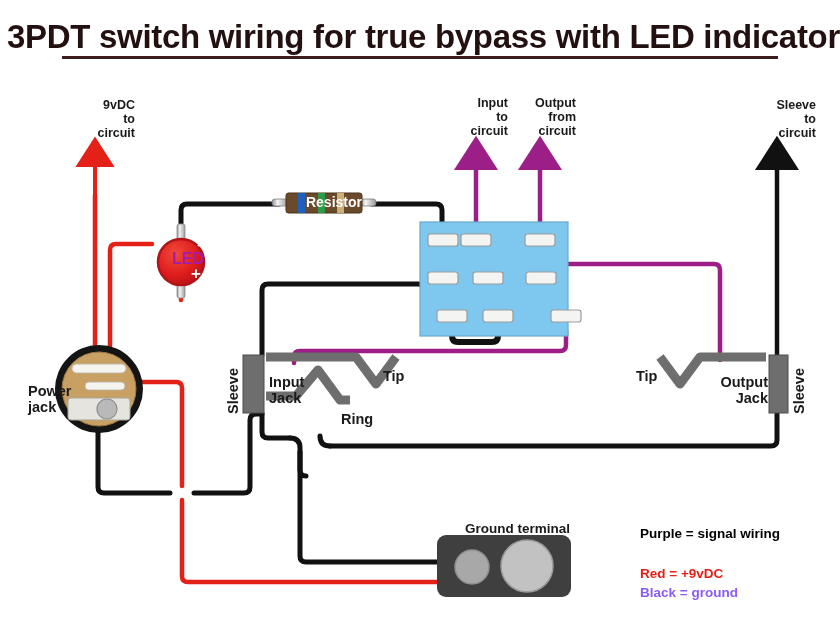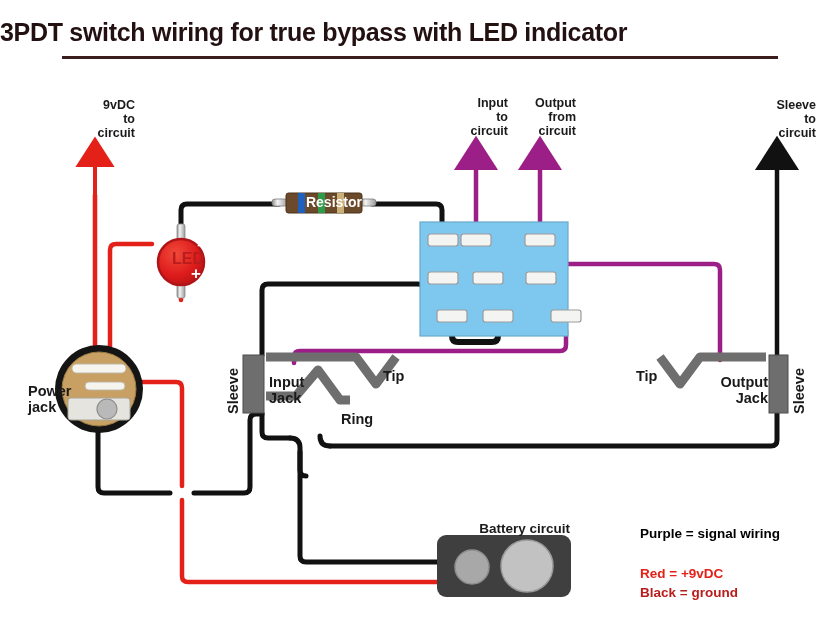--- a/index.html
+++ b/index.html
@@ -2,32 +2,32 @@
 <html><head>
 <meta charset="utf-8">
 <style>
   html,body{margin:0;padding:0;background:#ffffff;}
   body{width:840px;height:634px;overflow:hidden;
        font-family:"Liberation Sans",sans-serif;}
   #root{position:relative;width:840px;height:634px;background:#fff;}
   #diagram{position:absolute;left:0;top:0;width:840px;height:634px;}
   .lbl{position:absolute;font-weight:bold;color:#1a1a1a;line-height:1.12;}
   .ctr{text-align:right;}
-  #title{position:absolute;left:0;top:18px;width:840px;text-align:left;
-         font-size:25px;font-weight:bold;color:#231010;letter-spacing:-0.3px;}
+  #title{position:absolute;left:0;top:18px;width:840px;text-align:right;
+         font-size:33px;font-weight:bold;color:#231010;letter-spacing:-0.3px;}
   #title-rule{position:absolute;left:62px;top:56px;width:716px;height:3px;
               background:#3c1d1d;}
   .t-small{font-size:12.5px;}
   .t-jack{font-size:14.5px;}
   .vert{writing-mode:vertical-rl;transform:rotate(180deg);}
   #legend{position:absolute;left:640px;top:524px;font-size:13.5px;
           font-weight:bold;line-height:1.42;}
   #legend .p{color:#000000;}
   #legend .r{color:#e32119;margin-top:21px;}
-  #legend .k{color:#b91c1c;}
+  #legend .k{color:#8b5cf6;}
 </style>
 </head>
 <body>
 
 <div id="root">
 
   <div id="title">3PDT switch wiring for true bypass with LED indicator</div>
   <div id="title-rule"></div>
 
   <svg id="diagram" viewBox="0 0 840 634">
@@ -197,21 +197,21 @@
     <div>to</div>
     <div>circuit</div>
   </div>
 
   <div class="lbl t-jack" style="left:28px;top:346px;width:62px;text-align:left;margin-top:37px;">
     <div>Power</div>
     <div>jack</div>
   </div>
 
   <div class="lbl ctr" style="left:161px;top:238px;width:40px;font-size:11px;color:#fff;">-</div>
-  <div class="lbl ctr" style="left:158px;top:250px;width:46px;font-size:16px;color:#b91c1c;">LED</div>
+  <div class="lbl ctr" style="left:158px;top:250px;width:46px;font-size:16px;color:#a21caf;">LED</div>
   <div class="lbl ctr" style="left:161px;top:264px;width:40px;font-size:17px;color:#fff;">+</div>
 
   <div class="lbl ctr" style="left:286px;top:195px;width:76px;font-size:14px;color:#ffffff;">Resistor</div>
 
   <div class="lbl vert t-jack" style="left:225px;top:356px;height:58px;">Sleeve</div>
 
   <div class="lbl t-jack" style="left:269px;top:374px;width:60px;text-align:left;">
     <div>Input</div>
     <div>Jack</div>
   </div>
@@ -221,21 +221,21 @@
 
   <div class="lbl t-jack" style="left:636px;top:368px;">Tip</div>
 
   <div class="lbl t-jack" style="left:706px;top:374px;width:62px;text-align:right;">
     <div>Output</div>
     <div>Jack</div>
   </div>
 
   <div class="lbl vert t-jack" style="left:791px;top:356px;height:58px;">Sleeve</div>
 
-  <div class="lbl ctr" style="left:438px;top:521px;width:132px;font-size:13.5px;">Battery circuit</div>
+  <div class="lbl ctr" style="left:438px;top:521px;width:132px;font-size:13.5px;">Ground terminal</div>
 
   <div id="legend">
     <div class="p">Purple = signal wiring</div>
     <div class="r">Red = +9vDC</div>
     <div class="k">Black = ground</div>
   </div>
 
 </div>
 
 </body></html>

